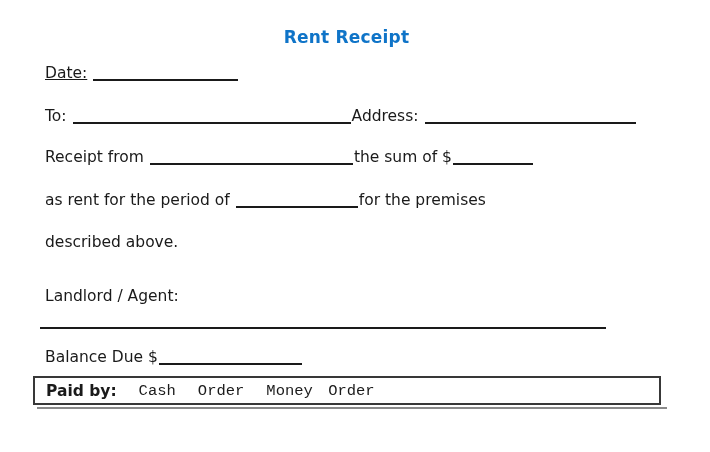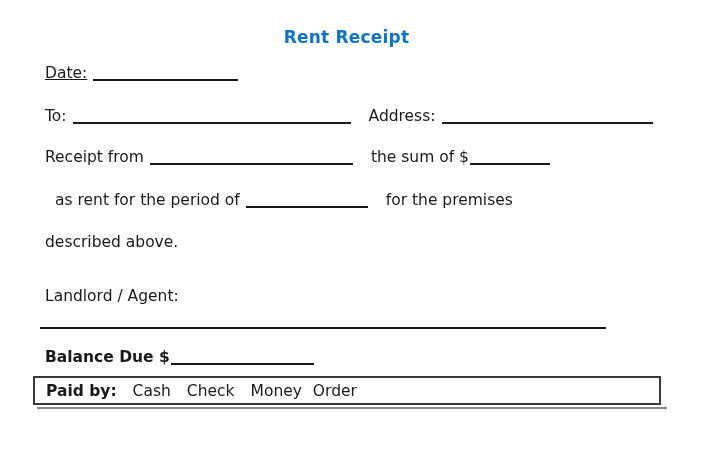--- a/index.html
+++ b/index.html
@@ -23,43 +23,43 @@
     letter-spacing: 0.2px;
   }
   .blank {
     display: inline-block;
     border-bottom: 2px solid #1a1a1a;
     height: 13px;
     vertical-align: -3px;
     margin-left: 6px;
   }
   .blank.nogap { margin-left: 1px; }
-  .mid { margin-left: 18px; }
+  .mid { margin-left: 1px; }
   .row-date      { top: 63px;  left: 45px; text-decoration: underline; }
   .row-to        { top: 106px; left: 45px; }
   .row-received  { top: 147px; left: 45px; }
-  .row-period    { top: 190px; left: 55px; }
+  .row-period    { top: 190px; left: 45px; }
   .row-described { top: 232px; left: 45px; text-align: center; }
   .row-landlord  { top: 286px; left: 45px; text-align: center; }
   .sig-line {
     top: 327px; left: 40px; width: 566px; height: 0;
     border-top: 2px solid #1a1a1a;
   }
-  .row-balance   { top: 347px; left: 45px; font-weight: bold; }
+  .row-balance   { top: 347px; left: 45px; }
   .paid-box {
     top: 376px; left: 33px;
     width: 628px; height: 29px;
     box-sizing: border-box;
     border: 2px solid #383838;
     display: flex;
     align-items: center;
     padding-left: 11px;
   }
   .paid-label { font-weight: bold; }
-  .payment-option { margin-left: 16px; word-spacing: 6px; }
+  .payment-option { margin-left: 22px; word-spacing: 6px; font-family: Liberation Mono, monospace; }
   .box-shadow-line {
     top: 407px; left: 37px; width: 630px; height: 0;
     border-top: 2px solid #8a8a8a;
   }
   .w-date    { width: 145px; }
   .w-to      { width: 278px; }
   .w-address { width: 211px; }
   .w-from    { width: 203px; }
   .w-sum     { width: 80px;  }
   .w-period  { width: 122px; }
@@ -98,19 +98,19 @@
 
   <div class="abs sig-line"></div>
 
   <div class="abs row-balance">
     <span>Balance Due $</span><span class="blank nogap w-balance"></span>
   </div>
 
   <div class="abs paid-box">
     <span class="paid-label">Paid by:</span>
     <span class="payment-option">Cash</span>
-    <span class="payment-option">Check</span>
+    <span class="payment-option">Order</span>
     <span class="payment-option">Money Order</span>
   </div>
 
   <div class="abs box-shadow-line" style="border-top-color: rgb(138, 138, 138);"></div>
 
 </div>
 
 </body></html>

